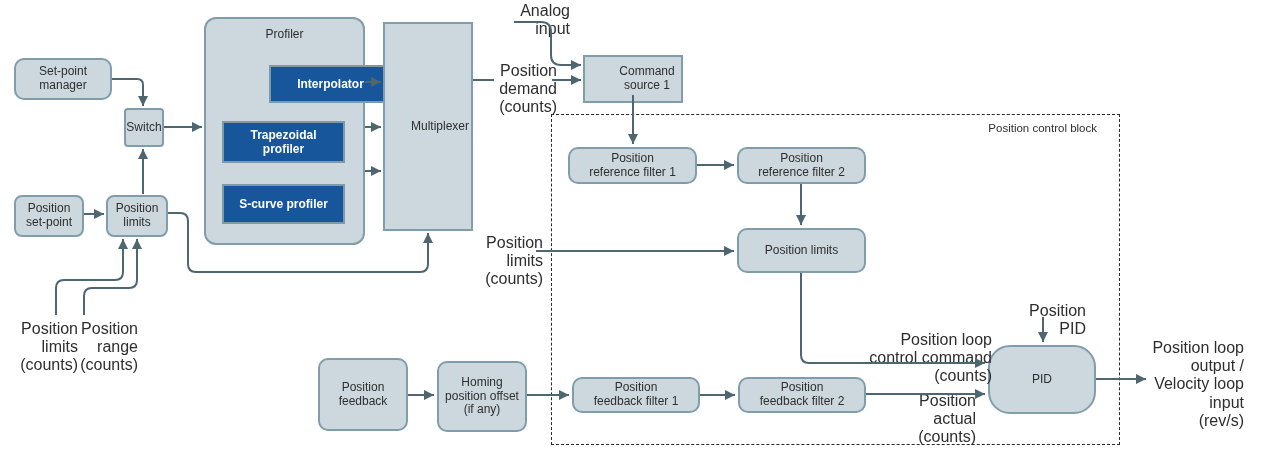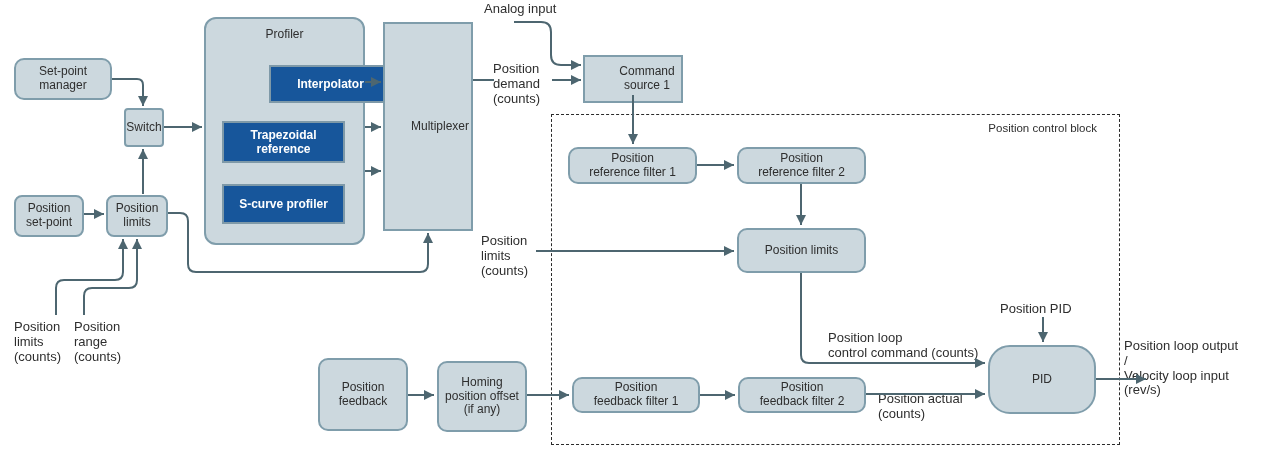--- a/index.html
+++ b/index.html
@@ -36,21 +36,21 @@
     border:2px solid var(--dark-border);display:flex;align-items:center;justify-content:center;
     text-align:center;font-size:12px;font-weight:bold;color:#ffffff;line-height:1.2;white-space:pre-line;
   }
   .dashed{
     position:absolute;box-sizing:border-box;border:1px dashed #2a2a2a;background:transparent;
   }
   .dashed-label{
     position:absolute;top:7px;right:22px;font-size:11.5px;color:var(--text);
   }
   .note{
-    position:absolute;text-align:left;font-size:13px;line-height:1.14;
+    position:absolute;text-align:right;font-size:16px;line-height:1.14;
     white-space:pre-line;color:var(--text);
   }
   svg.wires{position:absolute;left:0;top:0;pointer-events:none;}
   svg.wires path.w{fill:none;stroke:var(--line);stroke-width:2;}
   svg.wires .ah{fill:var(--line);stroke:none;}
 </style>
 </head>
 <body>
 
 <div class="canvas">
@@ -67,21 +67,21 @@
   <div class="box r8" style="left:14px;top:195px;width:70px;height:42px;">Position
 set-point</div>
 
   <div class="box r8" style="left:106px;top:195px;width:62px;height:42px;">Position
 limits</div>
 
   <div class="container-box" style="left:204px;top:17px;width:161px;height:228px;">
     <div class="container-label">Profiler</div>
     <div class="dark" style="left:16px;top:46px;width:123px;height:38px;margin-left:47px;">Interpolator</div>
     <div class="dark" style="left:16px;top:102px;width:123px;height:42px;">Trapezoidal
-reference</div>
+profiler</div>
     <div class="dark" style="left:16px;top:165px;width:123px;height:40px;">S-curve profiler</div>
   </div>
 
   <div class="box" style="left:383px;top:22px;width:90px;height:209px;padding-left:24px;">Multiplexer</div>
 
   <div class="box" style="left:583px;top:55px;width:100px;height:48px;padding-left:28px;">Command
 source 1</div>
 
   <div class="box r10" style="left:568px;top:147px;width:129px;height:37px;">Position
 reference filter 1</div>

